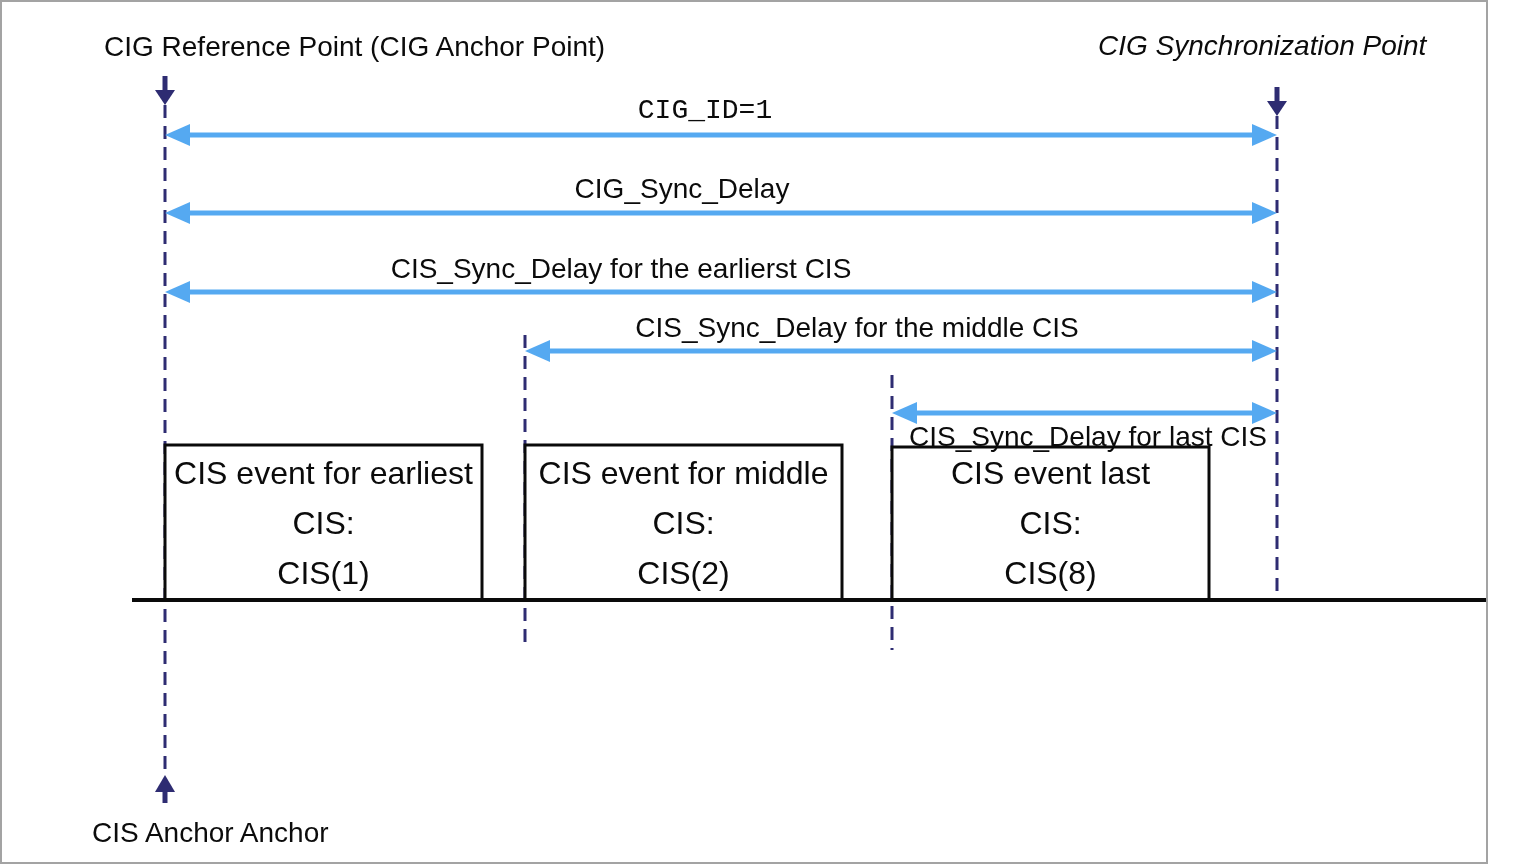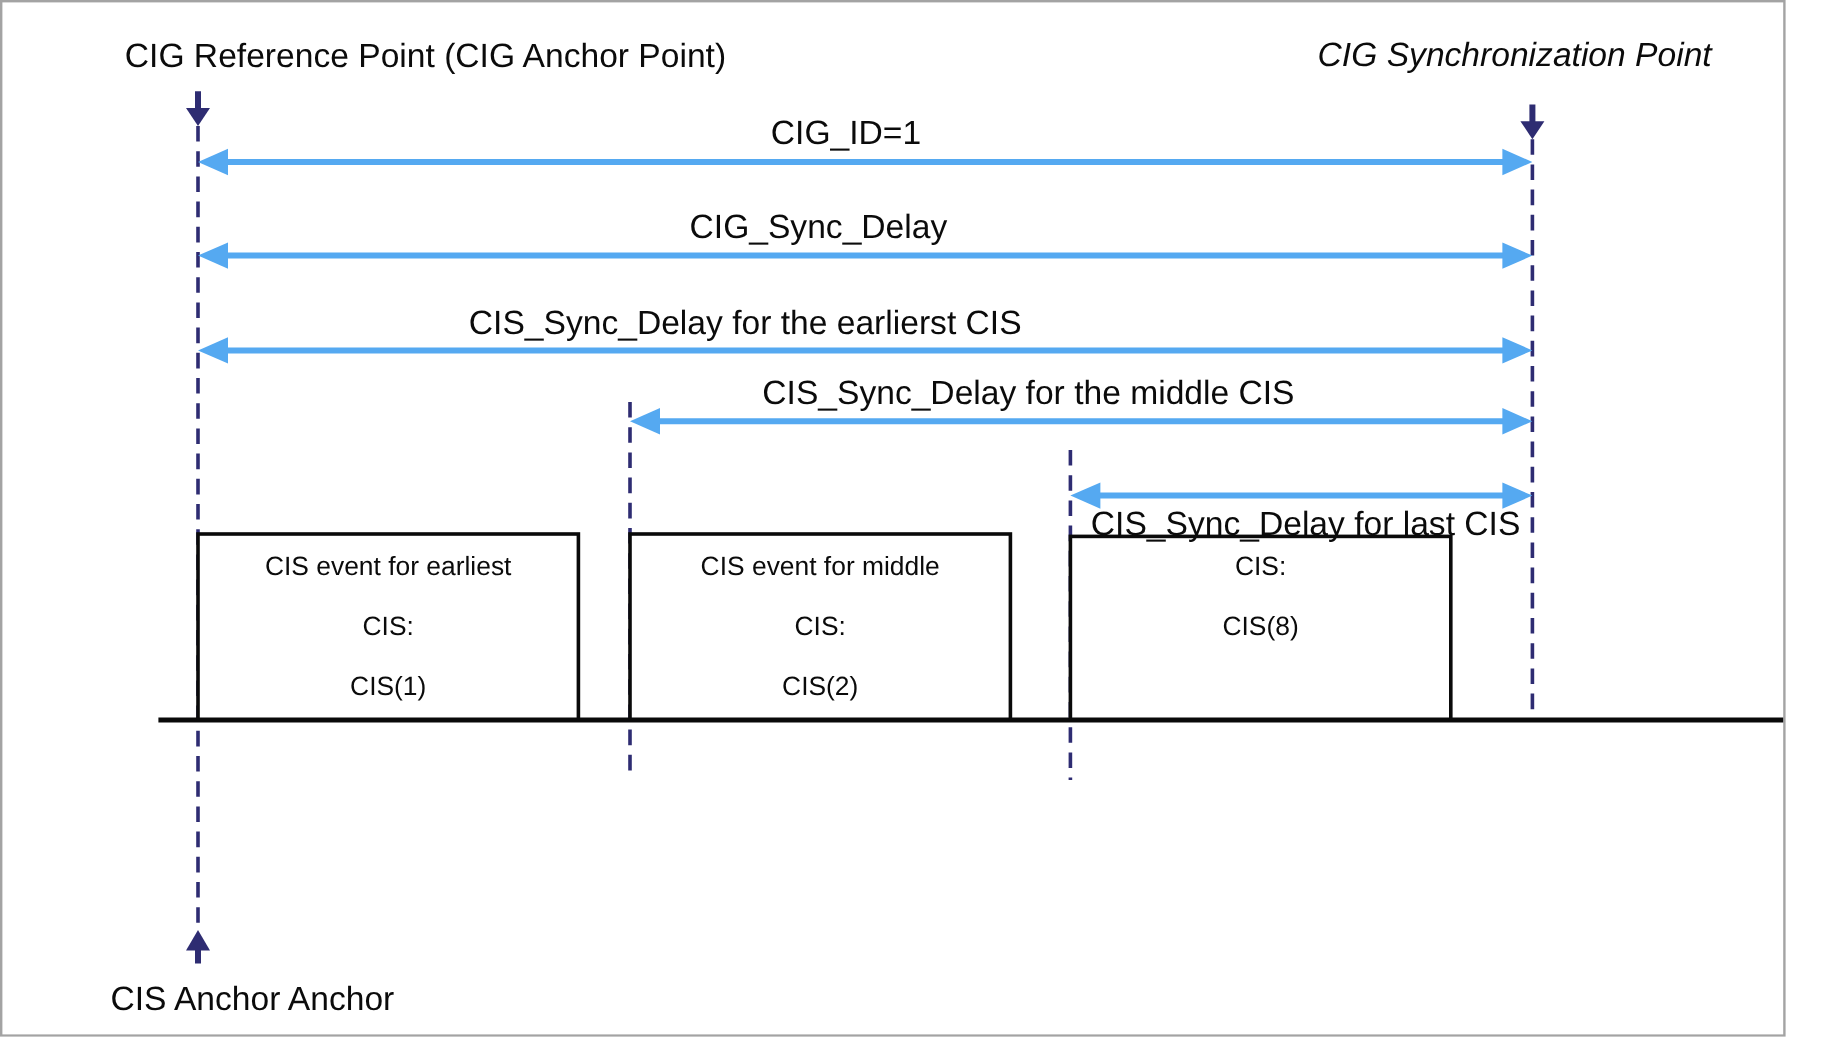--- a/index.html
+++ b/index.html
@@ -19,24 +19,24 @@
     white-space:nowrap;
     font-size:28px;
     line-height:30px;
     color:#0b0b0b;
   }
   .lbl.centered{transform:translateX(-50%);}
   .boxtext{
     position:absolute;
     display:flex;
     flex-direction:column;
-    justify-content:flex-start;
+    justify-content:center;
     align-items:center;
     text-align:center;
-    font-size:22px;
+    font-size:32px;
     line-height:50px;
     color:#0b0b0b;
   }
   svg{display:block;}
 </style>
 </head>
 <body>
 
 <div class="frame">
 
@@ -89,36 +89,37 @@
     <rect x="163" y="443" width="317" height="155" fill="#ffffff" stroke="#0A0A0A" stroke-width="3"></rect>
     <rect x="523" y="443" width="317" height="155" fill="#ffffff" stroke="#0A0A0A" stroke-width="3"></rect>
     <rect x="890" y="445" width="317" height="153" fill="#ffffff" stroke="#0A0A0A" stroke-width="3"></rect>
 
     <line x1="130" y1="598" x2="1530" y2="598" stroke="#0A0A0A" stroke-width="4"></line>
   </svg>
 
   <div class="lbl" style="left:102px;top:30px;">CIG Reference Point (CIG Anchor Point)</div>
   <div class="lbl" style="left:1096px;top:29px;font-style:italic;">CIG Synchronization Point</div>
 
-  <div class="lbl centered" style="left:703px;top:94px;">CIG_ID=1</div>
+  <div class="lbl centered" style="left:703px;top:94px;font-family:Liberation Mono, monospace;">CIG_ID=1</div>
   <div class="lbl centered" style="left:680px;top:172px;">CIG_Sync_Delay</div>
   <div class="lbl centered" style="left:619px;top:252px;">CIS_Sync_Delay for the earlierst CIS</div>
   <div class="lbl centered" style="left:855px;top:311px;text-align:right;">CIS_Sync_Delay for the middle CIS</div>
   <div class="lbl centered" style="left:1086px;top:373px;margin-top:47px;">CIS_Sync_Delay for last CIS</div>
 
   <div class="boxtext" style="left:163px;top:445px;width:317px;height:151px;">
     <span>CIS event for earliest</span>
     <span>CIS:</span>
     <span>CIS(1)</span>
   </div>
   <div class="boxtext" style="left:523px;top:445px;width:317px;height:151px;">
     <span>CIS event for middle</span>
     <span>CIS:</span>
     <span>CIS(2)</span>
   </div>
   <div class="boxtext" style="left:890px;top:445px;width:317px;height:151px;">
+    <span>CIS event last</span>
     <span>CIS:</span>
     <span>CIS(8)</span>
   </div>
 
   <div class="lbl" style="left:90px;top:816px;">CIS Anchor Anchor</div>
 
 </div>
 
 </body></html>

